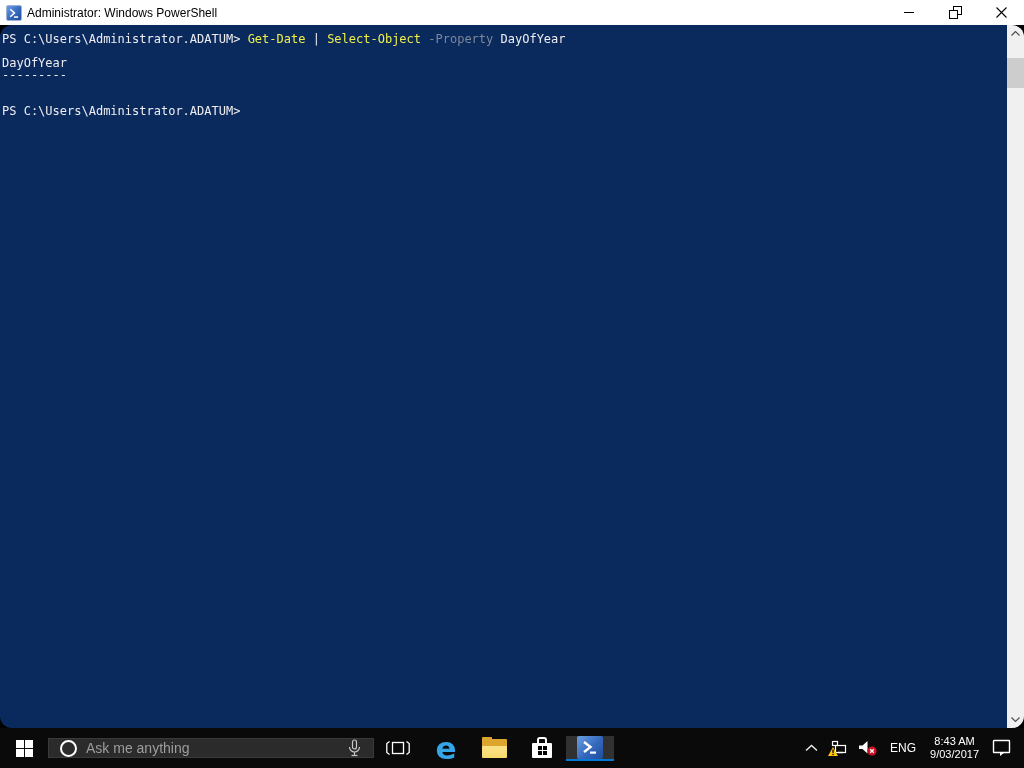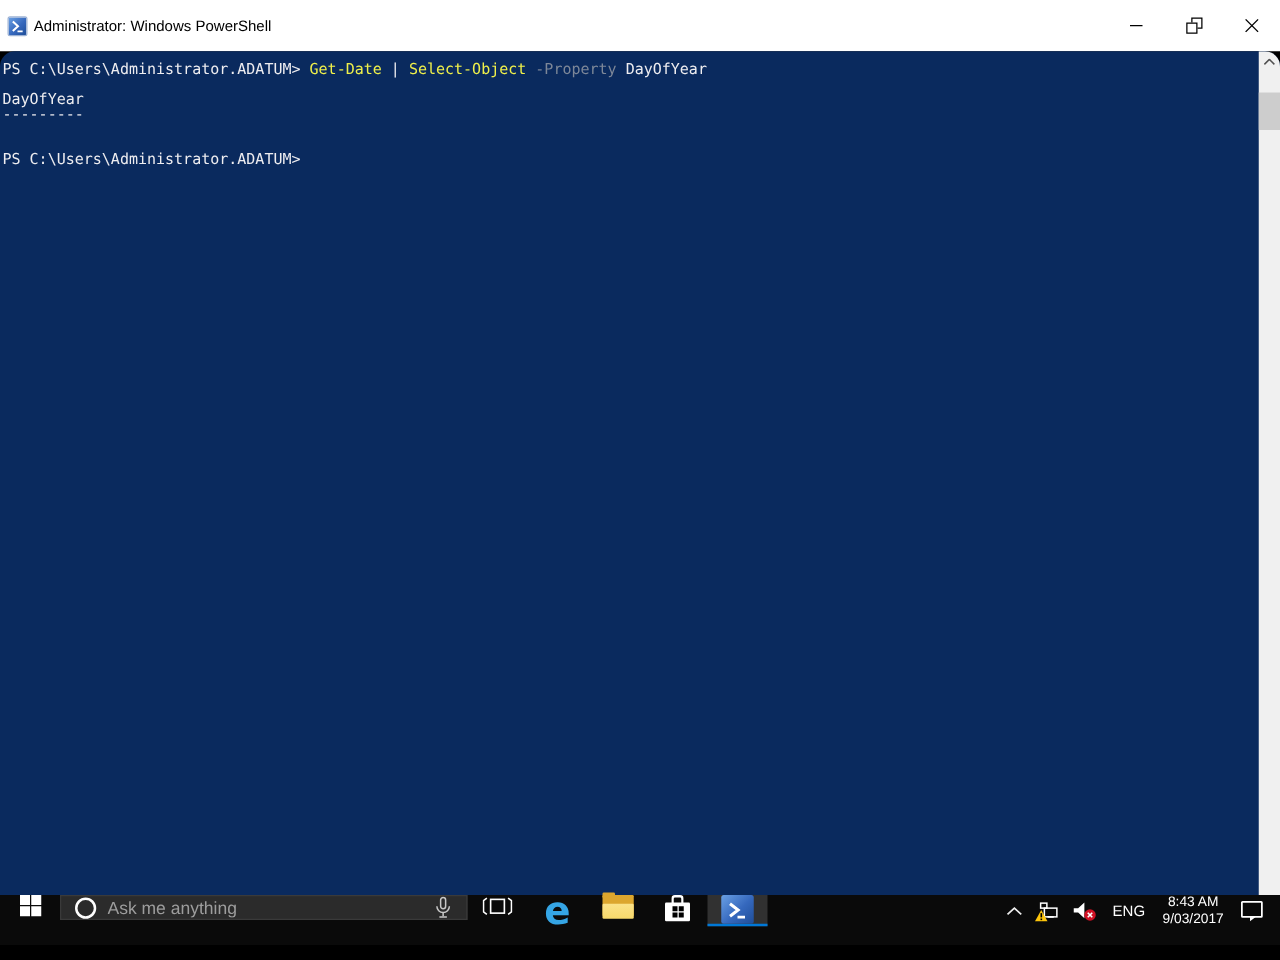--- a/index.html
+++ b/index.html
@@ -9,21 +9,21 @@
     --search-placeholder:#9d9d9d; --scrollbar-track:#f0f0f0; --scrollbar-thumb:#cdcdcd;
     --folder-front:#f7d96b; --folder-back:#dca62e; --edge-blue:#35a5e5;
     --ps-icon-top:#6aa0e4; --ps-icon-bottom:#1f4e99; --warning-yellow:#fdc50b; --error-red:#cf1124;
   }
   *{margin:0;padding:0;box-sizing:border-box;}
   html,body{width:1024px;height:768px;overflow:hidden;}
   body{font-family:"Liberation Sans",sans-serif;background:#000;position:relative;}
 
   
   .window{position:absolute;left:0;top:0;width:1024px;height:728px;display:flex;flex-direction:column;}
-  .titlebar{height:41px;background:var(--titlebar-bg);display:flex;align-items:center;flex-shrink:0;}
+  .titlebar{height:25px;background:var(--titlebar-bg);display:flex;align-items:center;flex-shrink:0;}
   .titlebar-title{font-size:12px;color:var(--titlebar-text);margin-left:5px;flex:1;white-space:nowrap;}
   .ps-icon{border-radius:2px;background:linear-gradient(135deg,var(--ps-icon-top) 0%,#3568bd 55%,var(--ps-icon-bottom) 100%);display:flex;align-items:center;justify-content:center;}
   .ps-icon-sm{width:16px;height:16px;margin-left:6px;border:1px solid #9db2d4;}
   .ps-icon-lg{width:26px;height:23px;}
   .win-controls{display:flex;height:100%;}
   .win-btn{width:46px;height:100%;display:flex;align-items:center;justify-content:center;cursor:default;}
   .min-glyph{width:10px;height:1px;background:#000;}
   .restore-glyph{position:relative;width:13px;height:13px;}
   .restore-glyph .back{position:absolute;top:0;right:0;width:9px;height:9px;border:1px solid #000;}
   .restore-glyph .front{position:absolute;bottom:0;left:0;width:9px;height:9px;border:1px solid #000;background:var(--titlebar-bg);}
@@ -33,21 +33,21 @@
   .console-text{padding:8px 20px 0 2px;font-family:"DejaVu Sans Mono","Liberation Mono",monospace;font-size:12px;line-height:12px;color:var(--console-text);}
   .line{white-space:pre;min-height:12px;}
   .t-cmd{color:var(--console-command);}
   .t-param{color:var(--console-param);}
   .scrollbar{position:absolute;top:0;right:0;width:17px;height:100%;background:var(--scrollbar-track);display:flex;flex-direction:column;}
   .scroll-arrow{height:17px;display:flex;align-items:center;justify-content:center;}
   .scroll-track{flex:1;position:relative;}
   .scroll-thumb{position:absolute;top:16px;left:0;width:17px;height:30px;background:var(--scrollbar-thumb);}
 
   
-  .taskbar{position:absolute;left:0;bottom:12px;width:1024px;height:40px;background:var(--taskbar-bg);display:flex;align-items:flex-start;}
+  .taskbar{position:absolute;left:0;bottom:0;width:1024px;height:40px;background:var(--taskbar-bg);display:flex;align-items:center;}
   .tb-btn{width:48px;display:flex;align-items:center;justify-content:center;flex-shrink:0;}
   .start-logo{display:grid;grid-template-columns:8px 8px;grid-template-rows:8px 8px;gap:1px;}
   .start-logo span{background:#fff;}
   .search-box{width:326px;background:var(--search-box-bg);border:1px solid #3a3a3a;display:flex;align-items:center;flex-shrink:0;}
   .cortana-ring{width:17px;height:17px;border:2px solid #fff;border-radius:50%;margin:0 9px 0 11px;flex-shrink:0;}
   .search-input{flex:1;background:transparent;border:none;outline:none;color:#cfcfcf;font-size:14px;font-family:"Liberation Sans",sans-serif;}
   .search-input::placeholder{color:var(--search-placeholder);}
   .mic-wrap{margin:0 12px;flex-shrink:0;display:flex;}
   .edge-e{color:var(--edge-blue);font-size:31px;font-weight:bold;line-height:26px;font-family:"DejaVu Sans",sans-serif;}
   .folder{position:relative;width:25px;height:19px;}

